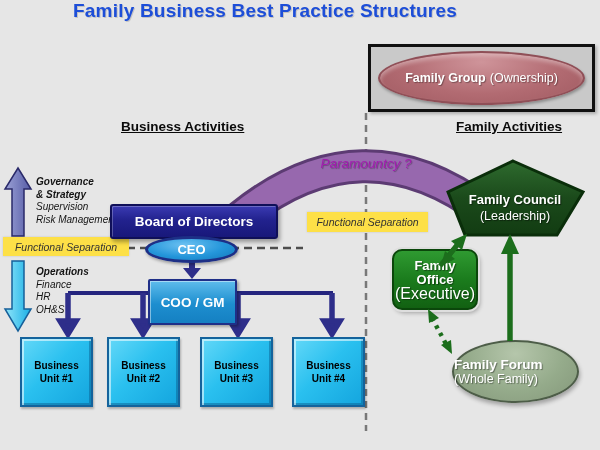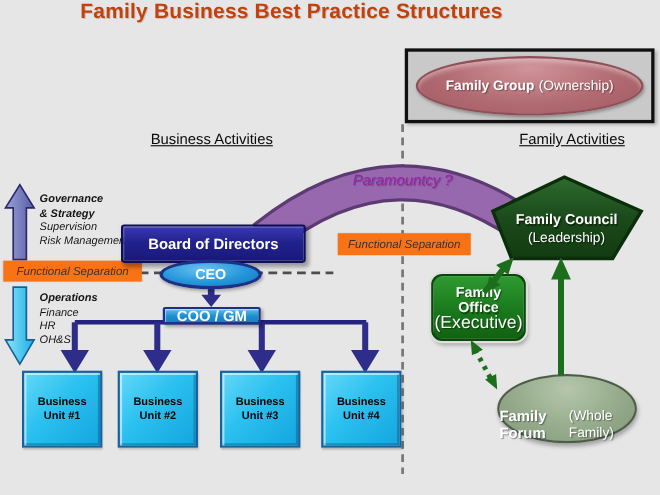--- a/index.html
+++ b/index.html
@@ -2,71 +2,71 @@
 <html><head>
 <meta charset="utf-8">
 <style>
   * { margin:0; padding:0; box-sizing:border-box; }
   html,body { width:600px; height:450px; }
   body { font-family:"Liberation Sans", sans-serif; background:#e6e6e6; }
   .canvas { position:relative; width:600px; height:450px; background:#e6e6e6; overflow:hidden; }
   .layer { position:absolute; left:0; top:0; width:600px; height:450px; }
 
   .title { position:absolute; left:0; top:11; width:530px; text-align:center;
-           font-size:19px; font-weight:bold; color:#c2410c; letter-spacing:.2px;
+           font-size:19px; font-weight:bold; color:#1d4ed8; letter-spacing:.2px;
            text-shadow:1px 1px 0 rgba(0,0,0,.15); }
 
   .fg-frame { position:absolute; left:368px; top:44px; width:227px; height:68px;
               background:#c9c9c9; border:3px solid #101010; display:flex;
               align-items:center; justify-content:center;
               box-shadow:2px 2px 3px rgba(0,0,0,.25); }
   .fg-ellipse { width:207px; height:54px; border-radius:50%;
                 background:radial-gradient(ellipse at 50% 18%, #cf949a 0%, #b26b72 55%, #a05a61 100%);
                 border:2px solid #8f4f57; display:flex; align-items:center; justify-content:center;
                 box-shadow:inset 0 3px 4px rgba(255,255,255,.35), 1px 2px 3px rgba(0,0,0,.3);
                 color:#fff; font-size:12.5px; white-space:nowrap;
                 text-shadow:1px 1px 1px rgba(0,0,0,.35); }
   .fg-ellipse .b { font-weight:bold; }
   .fg-ellipse .r { margin-left:4px; }
 
-  .sec-head { position:absolute; top:119px; font-size:13.5px; font-weight:normal; color:#0a0a0a;
-              text-decoration:underline; white-space:nowrap;margin-left:16px; }
+  .sec-head { position:absolute; top:119px; font-size:13.5px; font-weight:bold; color:#0a0a0a;
+              text-decoration:underline; white-space:nowrap; }
   .sec-head.biz { left:121px; }
   .sec-head.fam { left:456px; }
 
   .paramountcy { position:absolute; left:303px; top:156px; width:126px; text-align:center;
                  font-size:13.5px; font-style:italic; color:#a21caf;
                  text-shadow:1px 1px 1px rgba(0,0,0,.3); }
 
   .annot { position:absolute; font-size:10px; line-height:12.5px; color:#141414; white-space:nowrap;font-style:italic; }
   .annot .b { font-weight:bold; }
   .annot.gov { left:36px; top:176px; }
   .annot.ops { left:36px; top:266px; }
   .annot span { display:block; }
 
-  .fs-label { position:absolute; background:#f97316; color:#333; font-size:10.5px; font-style:italic;
+  .fs-label { position:absolute; background:#fde047; color:#333; font-size:10.5px; font-style:italic;
               display:flex; align-items:center; justify-content:center; white-space:nowrap;
               box-shadow:0 0 2px rgba(0,0,0,.15); }
   .fs-left  { left:3px;   top:237px; width:126px; height:19px; }
   .fs-right { left:307px; top:212px; width:121px; height:20px; }
 
   .board { position:absolute; left:110px; top:188px; width:168px; height:35px;
            background:linear-gradient(180deg,#3a3ab2 0%, #22228e 45%, #18187a 100%);
            border:2px solid #0f0f58; border-radius:3px;
            display:flex; align-items:center; justify-content:center;
            color:#fff; font-weight:bold; font-size:13.5px;
            box-shadow:2px 3px 4px rgba(0,0,0,.35), inset 1px 1px 0 rgba(255,255,255,.25);margin-top:16px; }
 
   .ceo { position:absolute; left:145px; top:236px; width:93px; height:27px; border-radius:50%;
          background:radial-gradient(ellipse at 42% 28%, #6cc1f2 0%, #2496da 55%, #1377ba 100%);
          border:3px solid #1d2f86; display:flex; align-items:center; justify-content:center;
          color:#fff; font-size:13px; font-weight:600;
          box-shadow:1px 2px 3px rgba(0,0,0,.3); }
 
-  .coo { position:absolute; left:148px; top:279px; width:89px; height:16px;
+  .coo { position:absolute; left:148px; top:279px; width:89px; height:46px;
          background:linear-gradient(180deg,#5ebcec 0%, #1d8ecf 55%, #1580c2 100%);
          border:2px solid #1f2f88; border-radius:2px;
          display:flex; align-items:center; justify-content:center;
          color:#fff; font-weight:bold; font-size:13.5px;
          box-shadow:2px 2px 3px rgba(0,0,0,.3), inset 1px 1px 0 rgba(255,255,255,.45); }
 
   .unit { position:absolute; top:337px; width:73px; height:70px;
           background:linear-gradient(135deg,#63d8f8 0%, #2ac0ef 45%, #14a5de 100%);
           border:2px solid #14639c;
           box-shadow:inset 2px 2px 0 rgba(255,255,255,.55), inset -2px -2px 0 rgba(8,88,138,.45), 1px 2px 2px rgba(0,0,0,.25);
@@ -85,21 +85,21 @@
             background:linear-gradient(180deg,#2f9a31 0%, #1b7c1d 50%, #126112 100%);
             border:2px solid #0b470b; box-shadow:0 0 0 2px #dedede, 2px 3px 4px rgba(0,0,0,.3);
             display:flex; flex-direction:column; align-items:center; justify-content:center;
             color:#fff; text-shadow:1px 1px 1px rgba(0,0,0,.45); }
   .office .l1 { font-size:13px; font-weight:bold; line-height:14px; }
   .office .l2 { font-size:16px; line-height:14px; }
 
   .forum { position:absolute; left:452px; top:340px; width:127px; height:63px; border-radius:50%;
            background:radial-gradient(ellipse at 50% 20%, #b5c6ab 0%, #95ab8b 55%, #84977a 100%);
            border:2.5px solid #4d5d48; box-shadow:1px 3px 4px rgba(0,0,0,.3);
-           display:flex; flex-direction:row; align-items:flex-end; justify-content:center;
+           display:flex; flex-direction:column; align-items:flex-start; justify-content:center;
            color:#fff; text-shadow:1px 1px 1px rgba(0,0,0,.4); }
   .forum .l1 { font-size:13.5px; font-weight:bold; line-height:15px; }
   .forum .l2 { font-size:12.5px; line-height:15px; }
 </style>
 </head>
 <body>
 
 <div class="canvas">
 
   <svg class="layer" viewBox="0 0 600 450">

